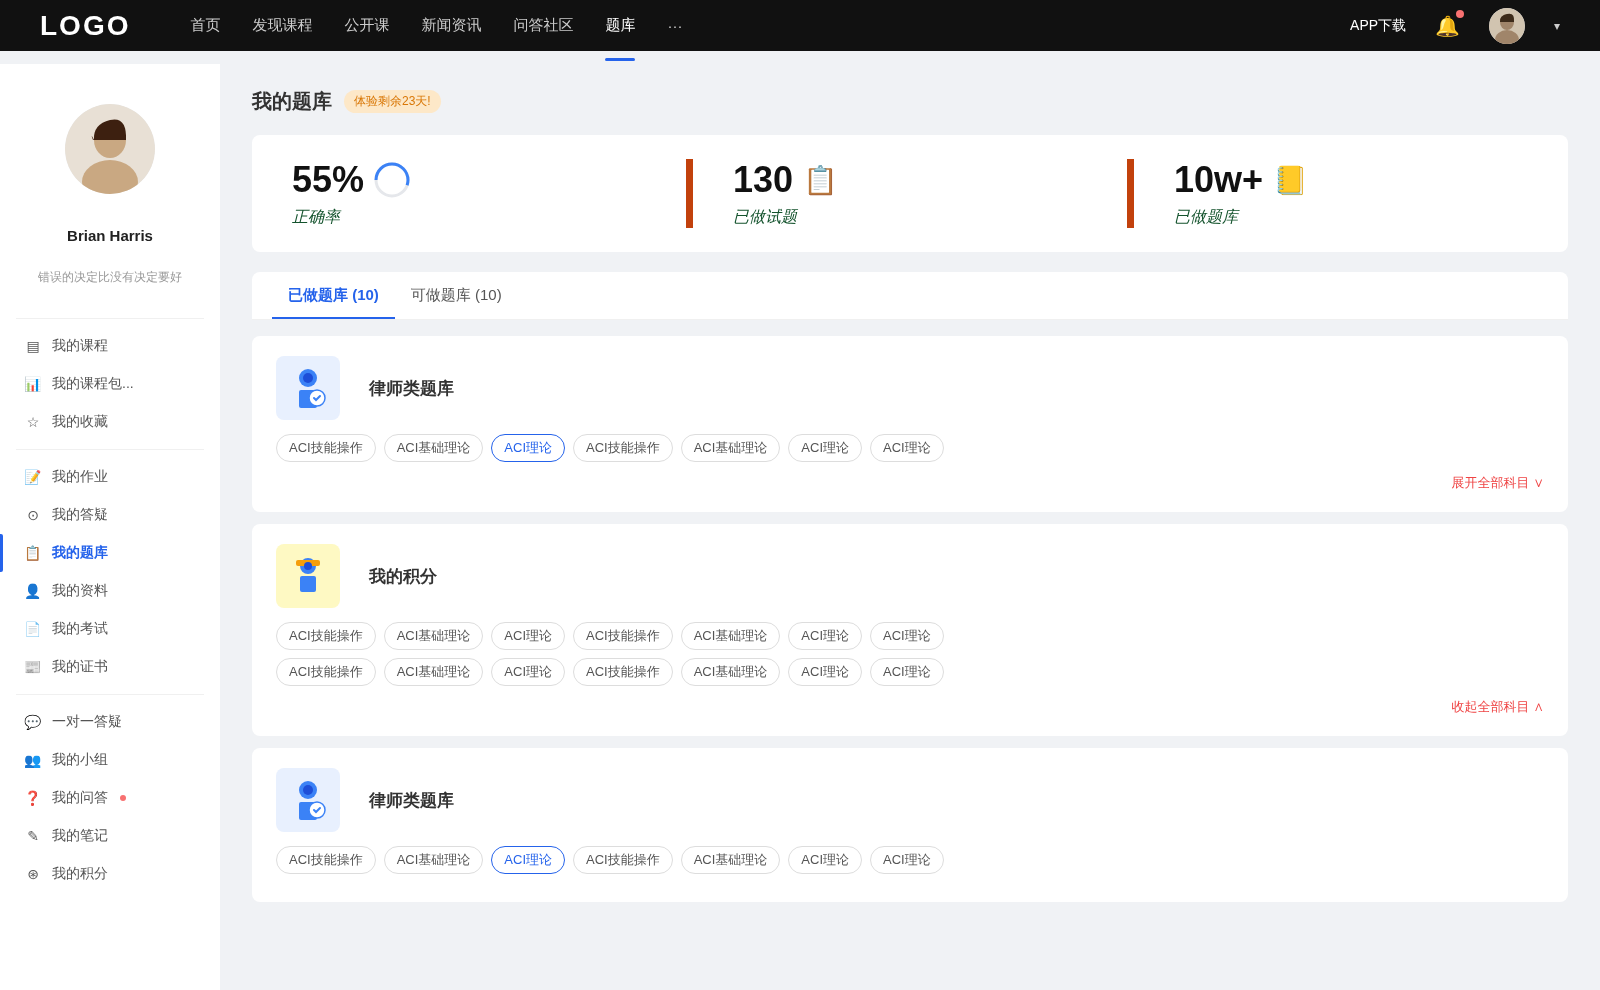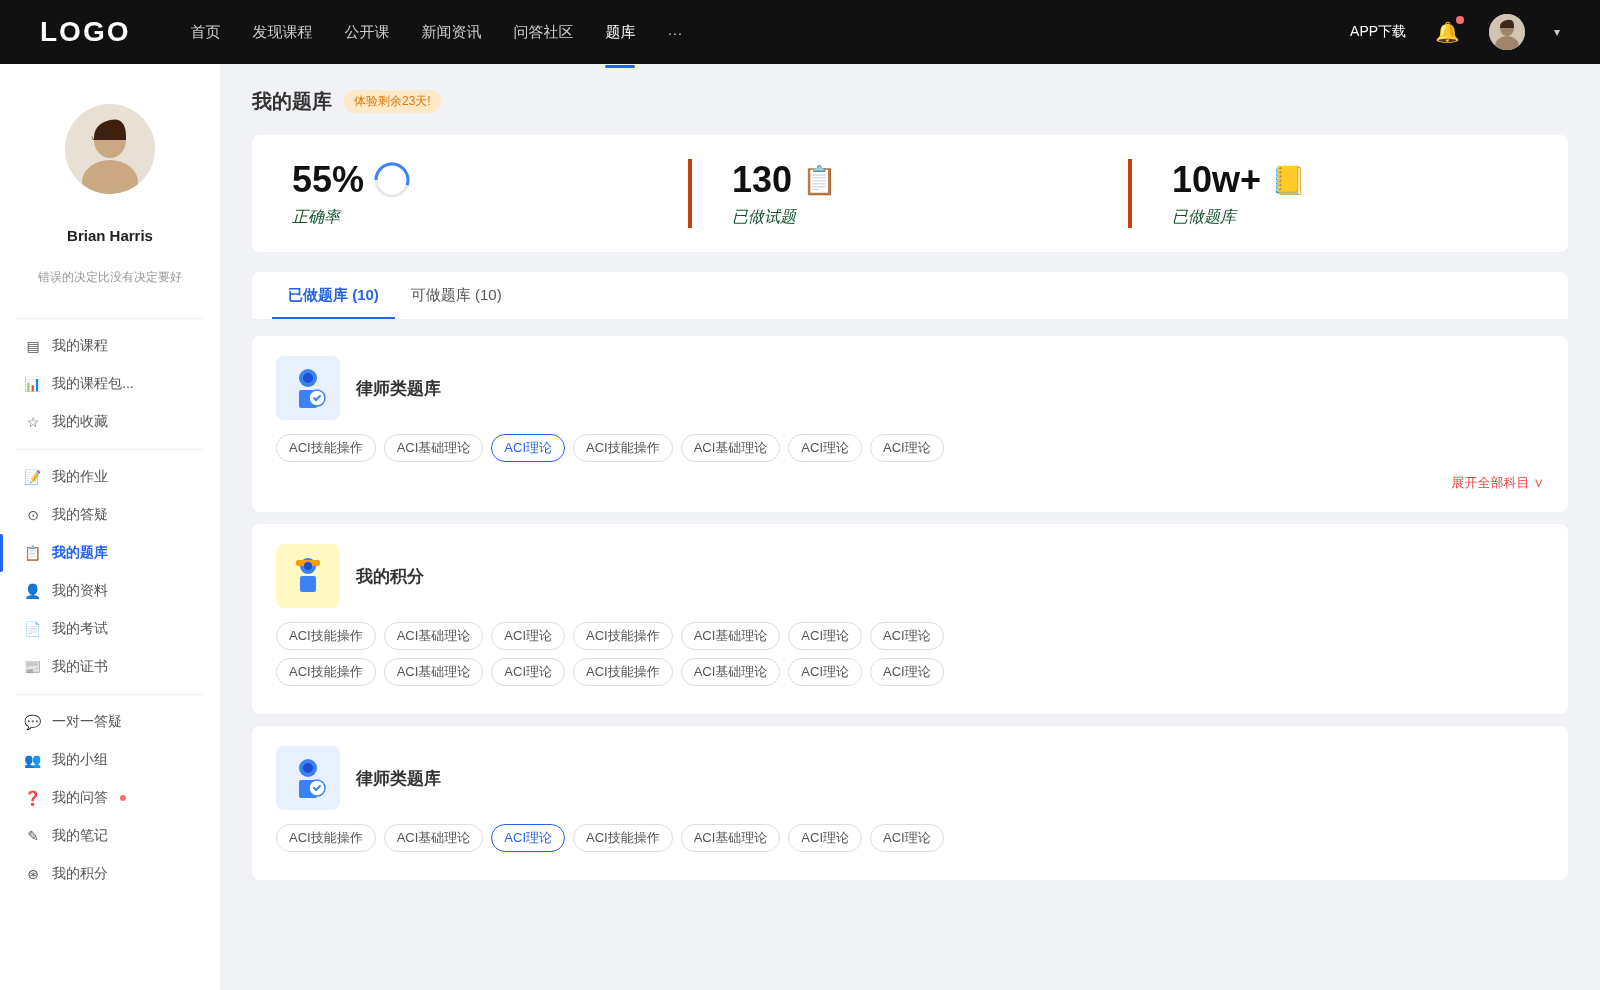--- a/index.html
+++ b/index.html
@@ -1,21 +1,21 @@
 <!DOCTYPE html>
 <html><head>
   <meta charset="utf-8">
   <style>
     * { box-sizing: border-box; margin: 0; padding: 0; }
     body { font-family: -apple-system, BlinkMacSystemFont, 'PingFang SC', 'Microsoft YaHei', sans-serif; background: #f0f2f5; color: #333; }
 
     
     .navbar {
       background: #111;
-      height: 64px;
+      height: 51px;
       display: flex;
       align-items: center;
       padding: 0 40px;
       position: fixed;
       top: 0; left: 0; right: 0;
       z-index: 100;
     }
     .navbar .logo {
       color: #fff;
       font-size: 28px;
@@ -169,21 +169,21 @@
       display: flex;
       padding: 24px 0;
       margin-bottom: 20px;
     }
     .stat-item {
       flex: 1;
       display: flex;
       flex-direction: column;
       align-items: flex-start;
       padding: 0 40px;
-      border-right: 4px solid #c2410c;
+      border-right: 7px solid #c2410c;
     }
     .stat-item:last-child { border-right: none; }
     .stat-top {
       display: flex;
       align-items: center;
       gap: 10px;
       margin-bottom: 6px;
     }
     .stat-number {
       font-size: 36px;
@@ -224,21 +224,21 @@
     
     .subject-card {
       background: #fff;
       border-radius: 8px;
       padding: 20px 24px;
       margin-bottom: 12px;
     }
     .subject-header {
       display: flex;
       align-items: center;
-      gap: 16px;
+      gap: 29px;
       margin-bottom: 14px;
     }
     .subject-icon-wrap {
       width: 64px; height: 64px;
       background: #e8f0fe;
       border-radius: 8px;
       display: flex;
       align-items: center;
       justify-content: center;
       flex-shrink: 0;
@@ -492,20 +492,21 @@
         </div>
         <div class="tags-row">
           <span class="tag">ACI技能操作</span>
           <span class="tag">ACI基础理论</span>
           <span class="tag">ACI理论</span>
           <span class="tag">ACI技能操作</span>
           <span class="tag">ACI基础理论</span>
           <span class="tag">ACI理论</span>
           <span class="tag">ACI理论</span>
         </div>
+        <div class="expand-link">收起全部科目 ∧</div>
       </div>
 
       <div class="subject-card">
         <div class="subject-header">
           <div class="subject-icon-wrap">
             <svg width="48" height="48" viewBox="0 0 48 48">
               <circle cx="24" cy="14" r="9" fill="#3b82f6"></circle>
               <rect x="15" y="26" width="18" height="18" rx="2" fill="#3b82f6"></rect>
               <circle cx="24" cy="14" r="5" fill="#1d4ed8"></circle>
               <circle cx="33" cy="34" r="8" fill="#fff" stroke="#3b82f6" stroke-width="1.5"></circle>

